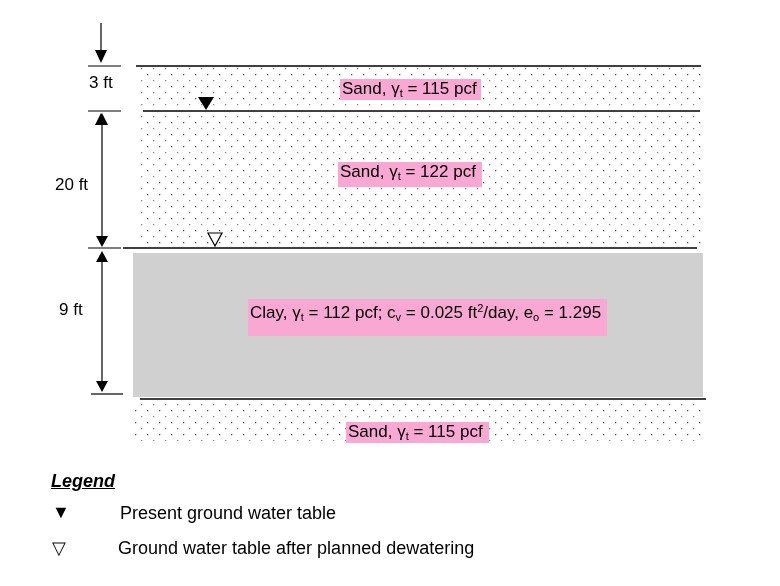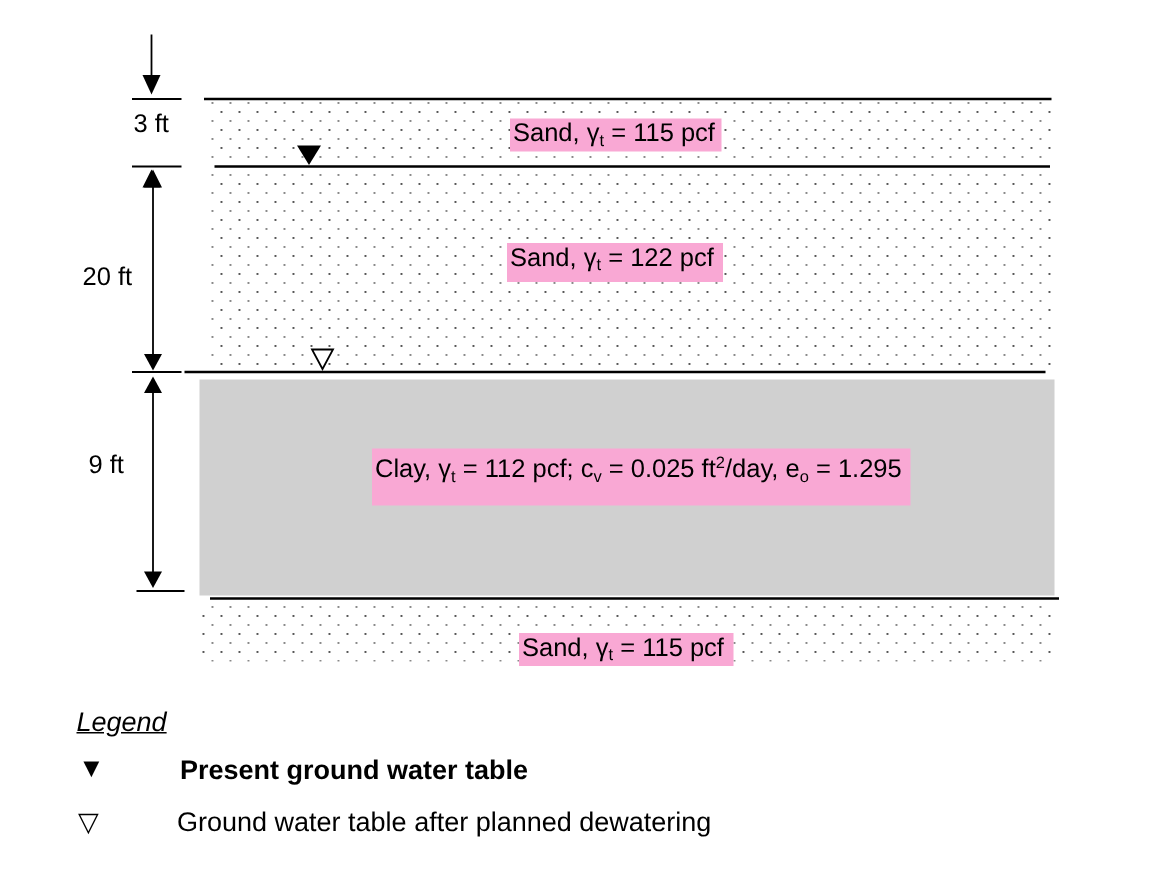--- a/index.html
+++ b/index.html
@@ -3,21 +3,21 @@
   <meta charset="utf-8">
   <style>
     html, body { margin: 0; padding: 0; background: #ffffff; }
     body { width: 780px; height: 586px; position: relative; overflow: hidden;
            font-family: "Liberation Sans", sans-serif; color: #000; }
     svg { position: absolute; left: 0; top: 0; }
     .lbl { position: absolute; font-size: 17px; line-height: 20px; white-space: nowrap; background: #f9a8d4; }
     .lbl .sub { font-size: 11px; position: relative; top: 3px; }
     .lbl .sup { font-size: 11px; position: relative; top: -6px; }
     .dim { position: absolute; font-size: 17px; line-height: 20px; background: #fff; white-space: nowrap; }
-    .legend-title { position: absolute; left: 51px; top: 471px; font-size: 18px; font-weight: normal; font-style: italic; text-decoration: underline; }
+    .legend-title { position: absolute; left: 51px; top: 471px; font-size: 18px; font-weight: bold; font-style: italic; text-decoration: underline; }
     .legend-sym { position: absolute; font-size: 18px; }
     .legend-text { position: absolute; font-size: 18px; white-space: nowrap; }
   </style>
 </head>
 <body>
 
 <svg width="780" height="586" viewBox="0 0 780 586" xmlns="http://www.w3.org/2000/svg">
   <defs>
     <pattern id="dots" x="0" y="0" width="12" height="12" patternUnits="userSpaceOnUse">
       <rect x="3" y="2" width="1.3" height="1.3" fill="#555"></rect>
@@ -84,16 +84,16 @@
   <span>Clay, </span><span>γ</span><span class="sub">t</span> <span>= 112 pcf; c</span><span class="sub">v</span><span> = 0.025 ft</span><span class="sup">2</span><span>/day, e</span><span class="sub">o</span><span> = 1.295</span>
 </div>
 
 <div class="lbl" style="left:346px; top:422px; padding:0 6px 0 2px;">
   <span>Sand, </span><span>γ</span><span class="sub">t</span> <span>= 115 pcf</span>
 </div>
 
 <div class="legend-title">Legend</div>
 
 <div class="legend-sym" style="left:52px; top:502px;">▼</div>
-<div class="legend-text" style="left:120px; top:503px;font-weight:bold;">Present ground water table</div>
+<div class="legend-text" style="left:120px; top:503px;">Present ground water table</div>
 
 <div class="legend-sym" style="left:52px; top:537px;">▽</div>
 <div class="legend-text" style="left:118px; top:538px;">Ground water table after planned dewatering</div>
 
 </body></html>

